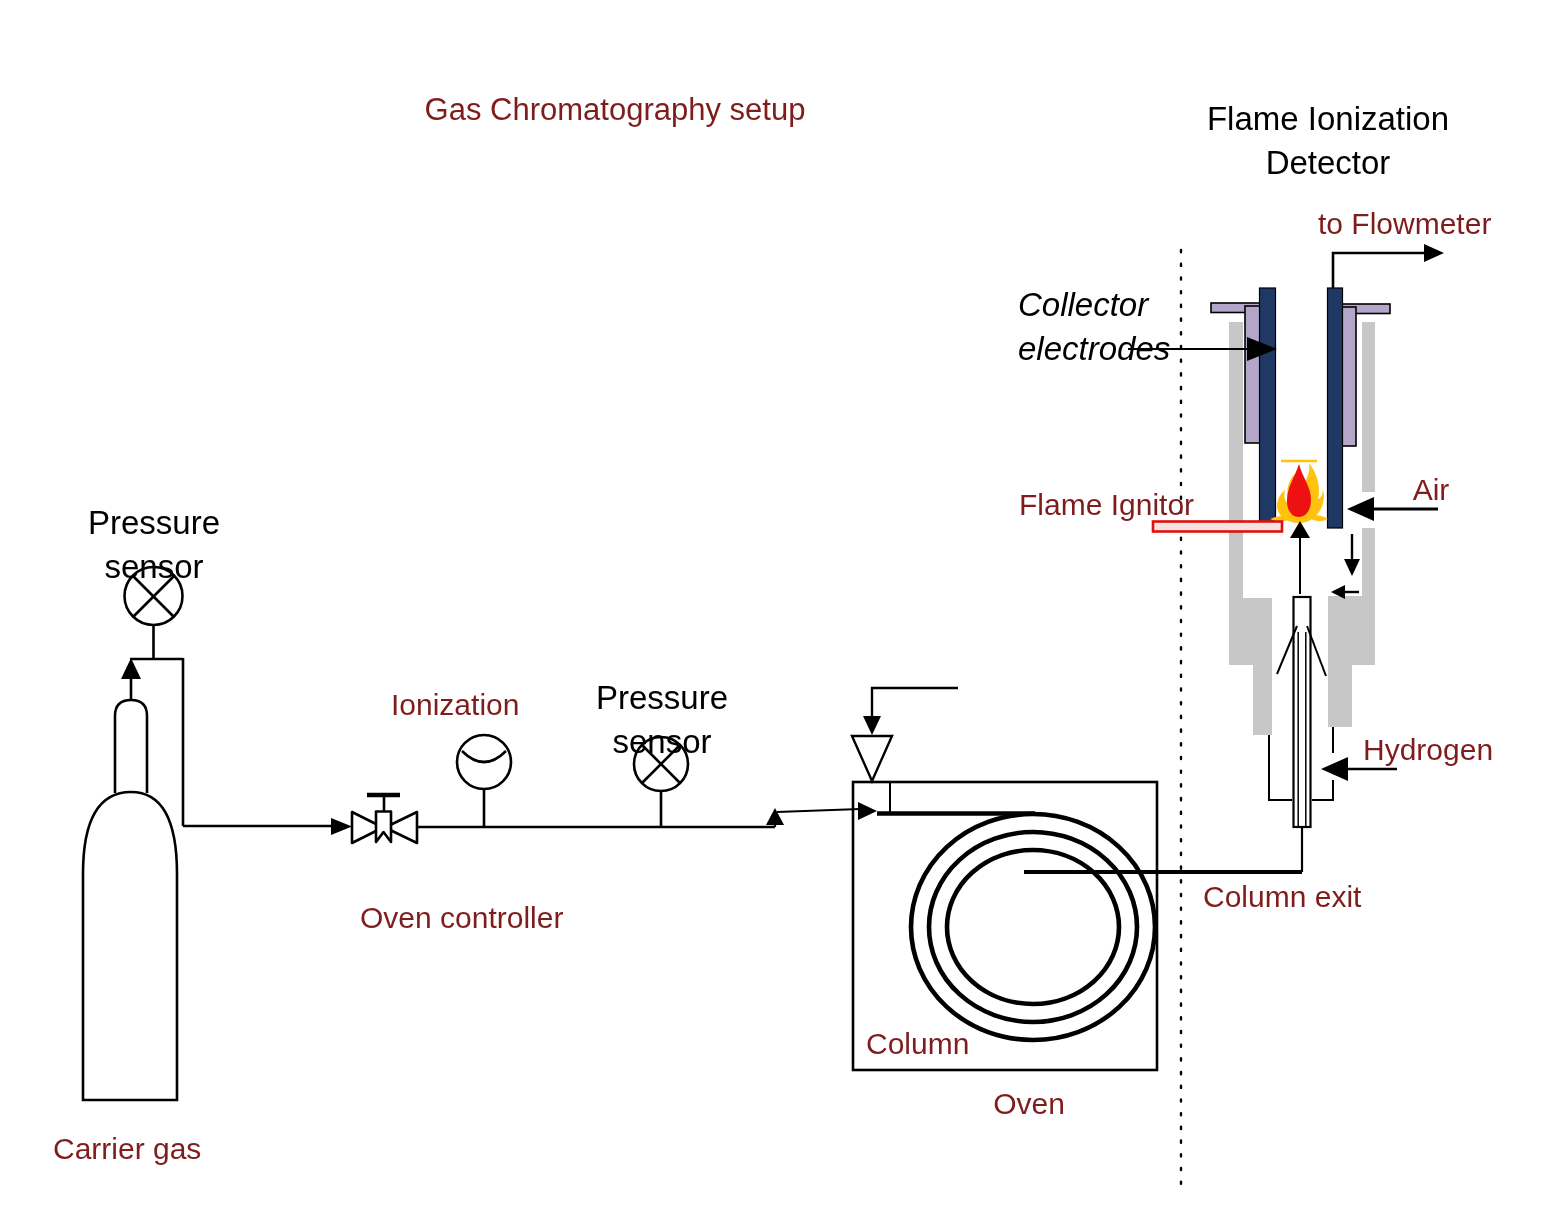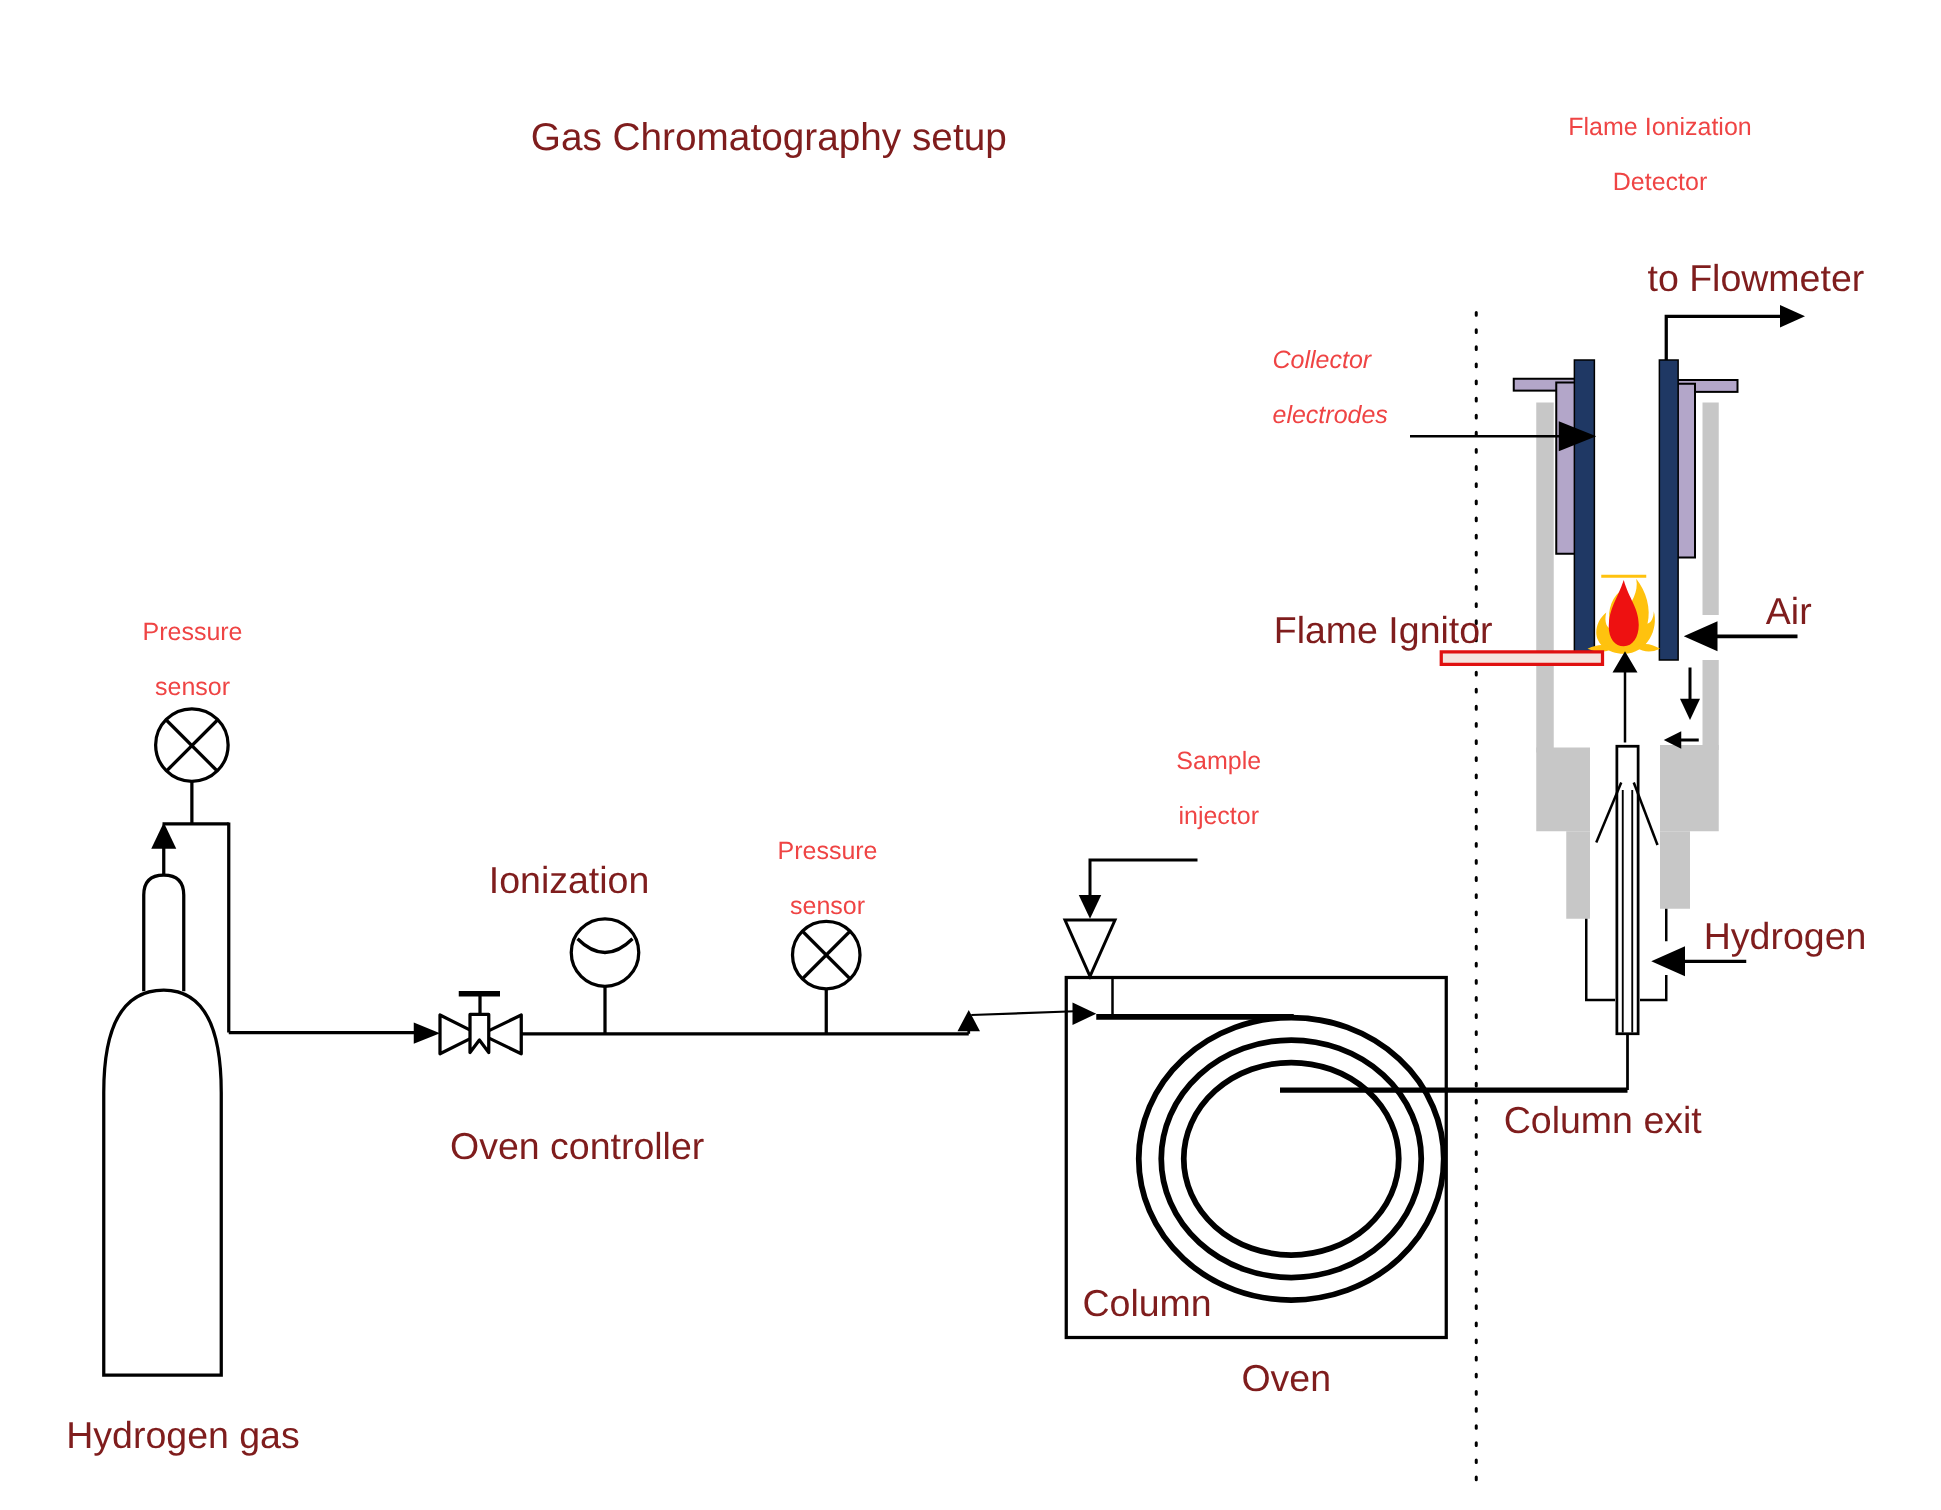--- a/index.html
+++ b/index.html
@@ -1,20 +1,20 @@
 <!DOCTYPE html>
 <html><head>
 <meta charset="utf-8">
 <style>
   html,body{margin:0;padding:0;background:#ffffff;}
   #stage{position:relative;width:1553px;height:1208px;background:#ffffff;overflow:hidden;
          font-family:"Liberation Sans", sans-serif;color:#111;}
   svg{position:absolute;left:0;top:0;}
   .lbl{position:absolute;font-size:30px;line-height:36px;white-space:nowrap;color:#7f1d1d;}
-  .lbl2{position:absolute;font-size:20px;line-height:44px;text-align:center;color:#ef4444;}
+  .lbl2{position:absolute;font-size:33px;line-height:44px;text-align:center;color:#000000;margin-top:17px;}
   .lbl2 span{display:block;}
   .left2{text-align:left;font-style:italic;}
   .title{font-size:31px;}
 </style>
 </head>
 <body>
 
 <div id="stage">
 
 <svg width="1553" height="1208" viewBox="0 0 1553 1208">
@@ -186,26 +186,22 @@
   <span>sensor</span>
 </div>
 
 <div class="lbl" style="left:391px;top:687px;">Ionization</div>
 
 <div class="lbl2" style="left:582px;top:659px;width:160px;">
   <span>Pressure</span>
   <span>sensor</span>
 </div>
 
-<div class="lbl2" style="left:895px;top:587px;width:160px;">
-  <span>Sample</span>
-  <span>injector</span>
-</div>
 
 <div class="lbl" style="left:360px;top:900px;">Oven controller</div>
 
-<div class="lbl" style="left:53px;top:1131px;">Hydrogen gas</div>
+<div class="lbl" style="left:53px;top:1131px;">Carrier gas</div>
 
 <div class="lbl" style="left:866px;top:1026px;">Column</div>
 
 <div class="lbl" style="left:954px;top:1086px;width:150px;text-align:center;">Oven</div>
 
 </div>
 
 </body></html>

